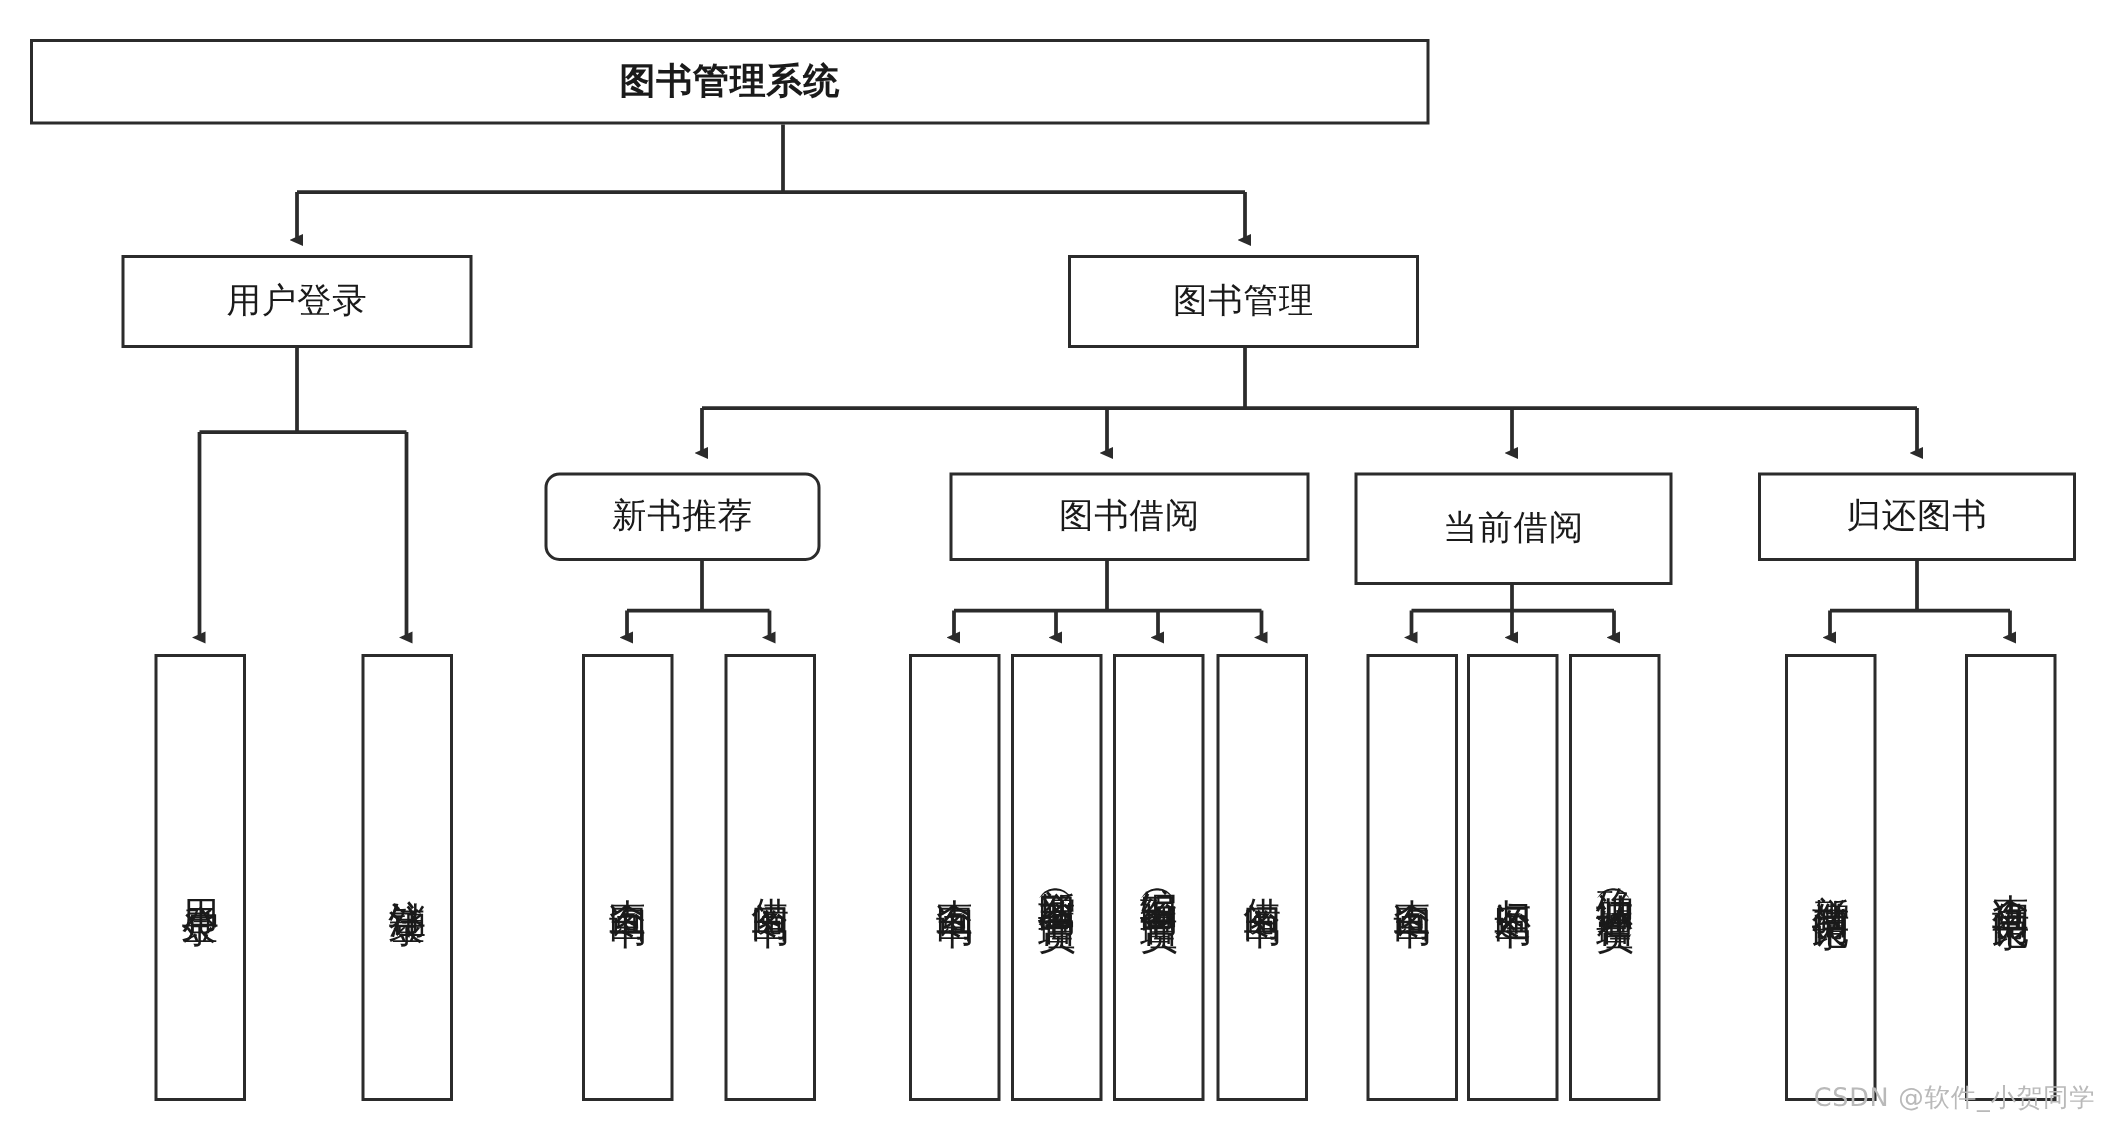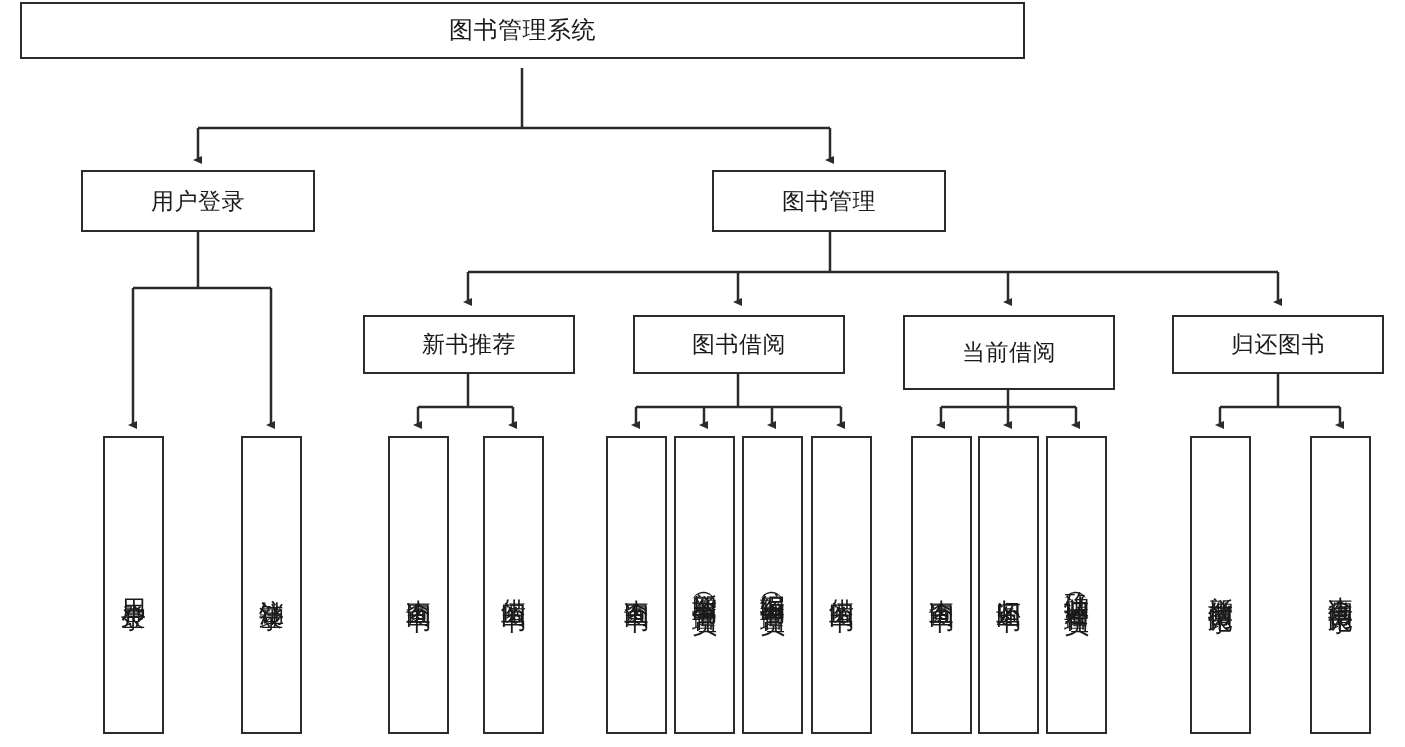--- a/index.html
+++ b/index.html
@@ -114,35 +114,35 @@
       <path d="M1008,407 L1008,425" marker-end="url(#arrow)"></path>
       <path d="M1076,407 L1076,425" marker-end="url(#arrow)"></path>
 
       <path d="M1278,374 L1278,407"></path>
       <path d="M1220,407 L1340,407"></path>
       <path d="M1220,407 L1220,425" marker-end="url(#arrow)"></path>
       <path d="M1340,407 L1340,425" marker-end="url(#arrow)"></path>
     </g>
   </svg>
 
-  <div class="node horizontal root" style="left:20px; top:2px; width:1005px; height:57px;">
+  <div class="node horizontal root" style="left:20px; top:26px; width:933px; height:57px;font-weight:bold;">
     <span class="label">图书管理系统</span>
   </div>
 
   <div class="node horizontal" style="left:81px; top:170px; width:234px; height:62px;">
     <span class="label">用户登录</span>
   </div>
   <div class="node horizontal" style="left:712px; top:170px; width:234px; height:62px;align-items:center;">
     <span class="label">图书管理</span>
   </div>
 
-  <div class="node horizontal" style="left:363px; top:315px; width:212px; height:59px;">
+  <div class="node horizontal" style="left:363px; top:315px; width:184px; height:59px;border-radius:10px;">
     <span class="label">新书推荐</span>
   </div>
-  <div class="node horizontal" style="left:633px; top:315px; width:212px; height:59px;">
+  <div class="node horizontal" style="left:633px; top:315px; width:240px; height:59px;">
     <span class="label">图书借阅</span>
   </div>
   <div class="node horizontal" style="left:903px; top:315px; width:212px; height:75px;">
     <span class="label">当前借阅</span>
   </div>
   <div class="node horizontal" style="left:1172px; top:315px; width:212px; height:59px;">
     <span class="label">归还图书</span>
   </div>
 
   <div class="node vertical" style="left:103px; top:436px; width:61px; height:298px;">
@@ -182,13 +182,14 @@
     <span class="label">确认归还（管理员）</span>
   </div>
 
   <div class="node vertical" style="left:1190px; top:436px; width:61px; height:298px;">
     <span class="label">新增借阅记录</span>
   </div>
   <div class="node vertical" style="left:1310px; top:436px; width:61px; height:298px;">
     <span class="label">查询借阅记录</span>
   </div>
 
+  <div class="watermark">CSDN @软件_小贺同学</div>
 </div>
 
 </body></html>

